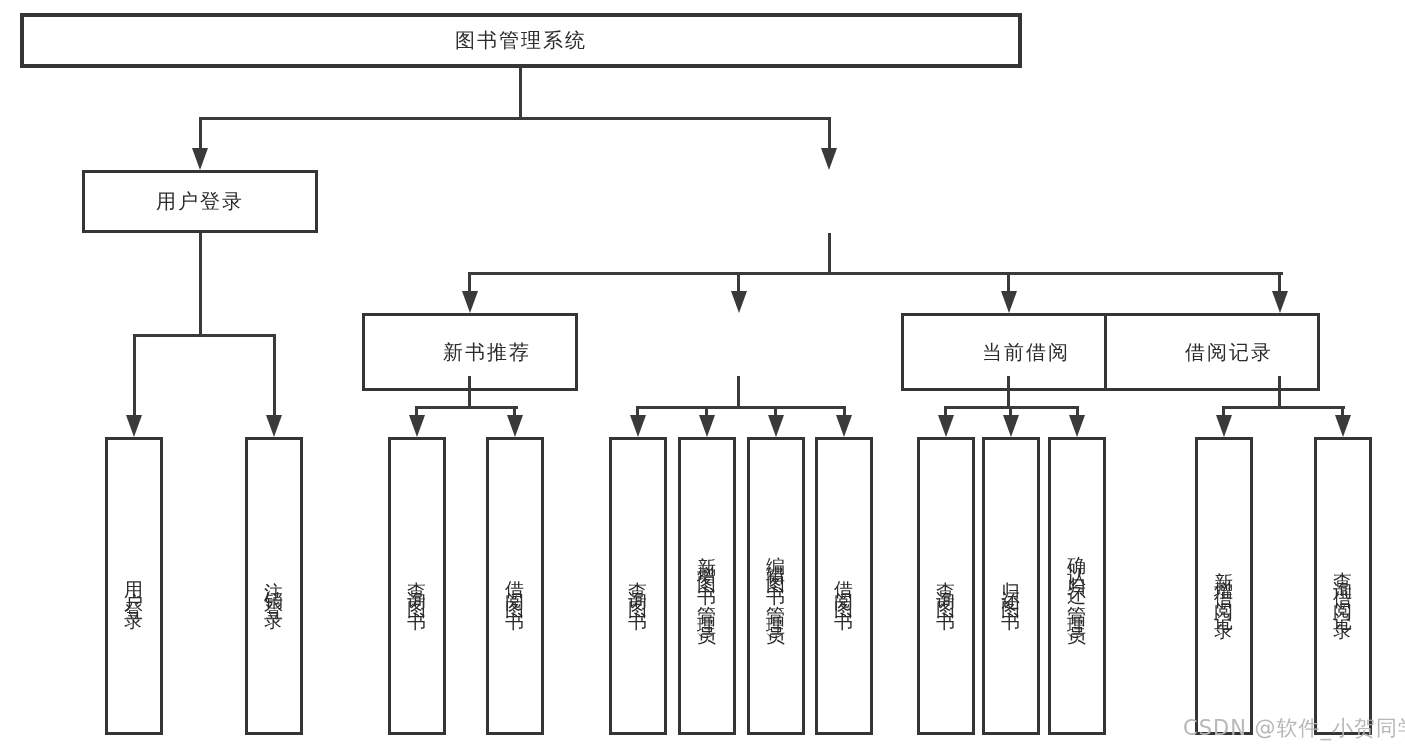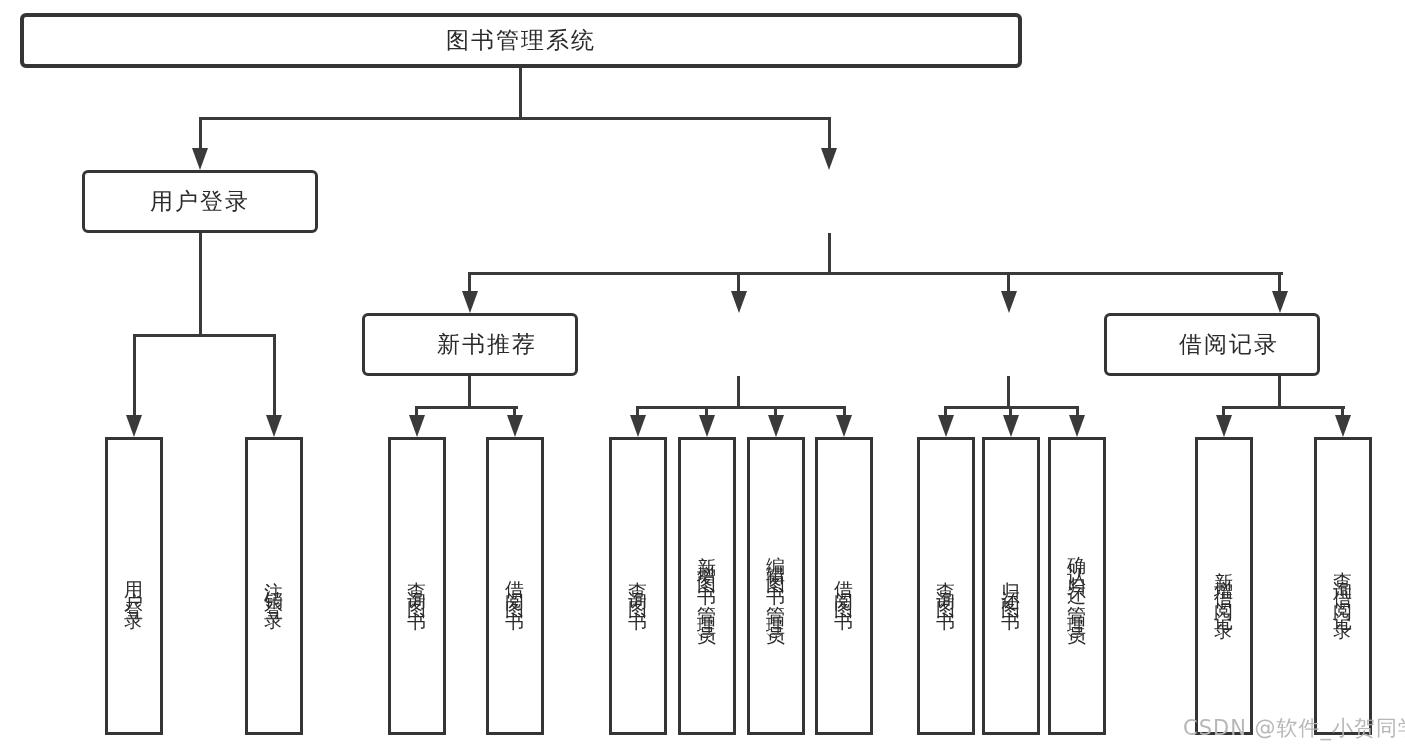--- a/index.html
+++ b/index.html
@@ -17,24 +17,24 @@
   }
   .node {
     position: absolute;
     border: 3px solid #353535;
     background: #ffffff;
     display: flex;
     align-items: center;
     justify-content: center;
     color: #2b2b2b;
   }
-  .node-h { font-size: 23px; letter-spacing: 2px; border-radius: 6px; }
+  .node-h { font-size: 20px; letter-spacing: 2px; }
   .root { left: 20px; top: 13px; width: 1002px; height: 55px; border-width: 4px; }
   .l2 { top: 170px; width: 236px; height: 63px; }
-  .l3 { top: 313px; width: 216px; height: 63px; padding-left: 34px; }
+  .l3 { top: 313px; width: 216px; height: 78px; padding-left: 34px; }
   .leaf { top: 437px; width: 58px; height: 298px; }
   .vtext {
     writing-mode: vertical-rl;
     text-orientation: mixed;
     font-size: 19px;
     letter-spacing: 10px;
     line-height: 1.1;
     white-space: nowrap;
   }
   .line { position: absolute; background: #3a3a3a; }
@@ -58,20 +58,21 @@
 </head>
 <body>
 
 <div class="canvas">
 
   <div class="node node-h root">图书管理系统</div>
 
   <div class="node node-h l2" style="left:82px">用户登录</div>
 
   <div class="node node-h l3" style="left:362px">新书推荐</div>
+  <div class="node node-h l3" style="left:901px">当前借阅</div>
   <div class="node node-h l3" style="left:1104px">借阅记录</div>
 
   <div class="node leaf" style="left:105px">
     <span class="vtext">用户登录</span>
     </div>
   <div class="node leaf" style="left:245px">
     <span class="vtext">注销登录</span>
     </div>
 
   <div class="node leaf" style="left:388px">

